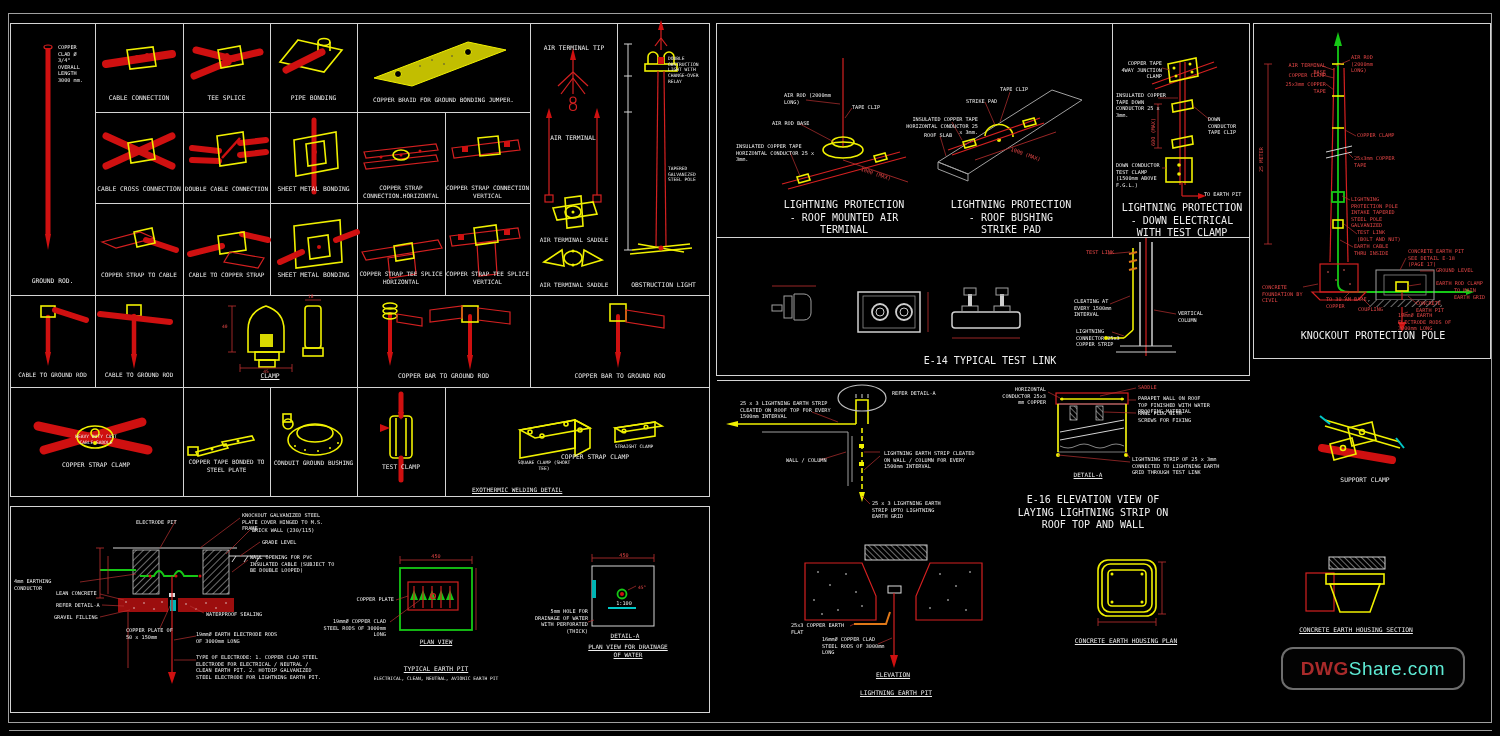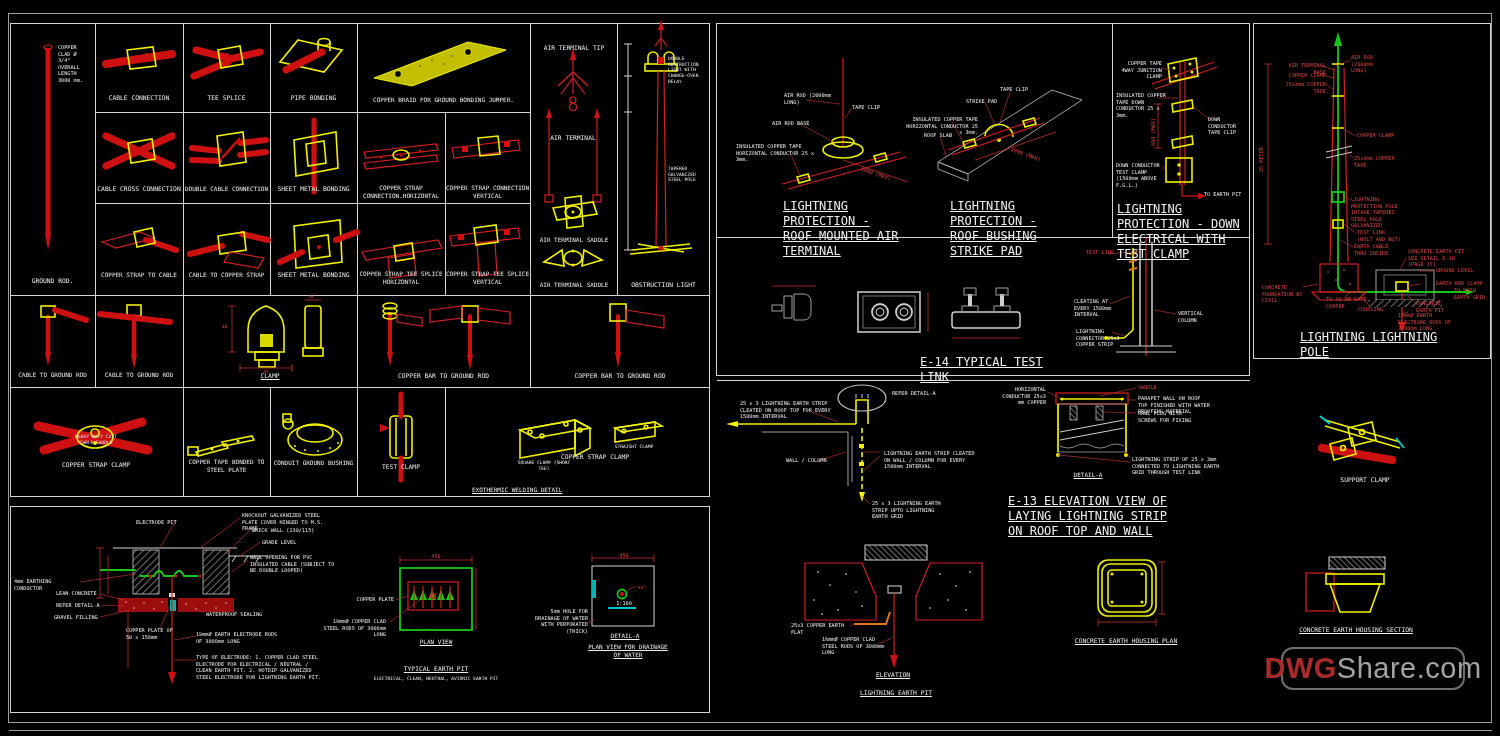--- a/index.html
+++ b/index.html
@@ -6,39 +6,39 @@
   #stage{position:relative;width:1500px;height:736px;background:#000;overflow:hidden;
          font-family:"DejaVu Sans Mono",monospace;}
   #stage svg{position:absolute;left:0;top:0;}
   
   .t{position:absolute;color:#efefef;line-height:1.25;letter-spacing:0;}
   .cl{font-size:6.3px;text-align:center;}
   .an{font-size:5.2px;}
   .sm{font-size:4.6px;}
   .anr{color:#e04545;}
   .ut{text-decoration:underline;}
-  .tt{font-size:12px;text-align:left;text-decoration:underline;}
+  .tt{font-size:10px;text-align:center;}
   .rot90{transform:rotate(-90deg);transform-origin:0 0;}
   
   .w{stroke:#d4d4d4;fill:none;stroke-width:1;}
   .wl{stroke:#9f9f9f;fill:none;stroke-width:1;}
   .r{stroke:#d42020;fill:none;stroke-width:1.2;}
   .rod{stroke:#cf1010;fill:none;stroke-linecap:round;}
   .y{stroke:#f0f000;fill:none;stroke-width:1.6;}
   .g{stroke:#16c816;fill:none;stroke-width:1.8;}
   .c{stroke:#00c8c8;fill:none;stroke-width:2;}
   .rf{fill:#cf1010;stroke:none;}
   .yf{fill:#f0f000;stroke:none;}
   .lead{stroke:#b83030;stroke-width:.7;fill:none;}
   .dim{stroke:#c03030;stroke-width:.8;fill:none;}
   #logo{position:absolute;left:1281px;top:647px;width:180px;height:39px;border:2px solid #6e6e6e;
         border-radius:12px;display:flex;align-items:center;justify-content:center;
-        font-family:"Liberation Sans",sans-serif;font-size:29px;letter-spacing:.5px;background:#030303;}
+        font-family:"Liberation Sans",sans-serif;font-size:19px;letter-spacing:.5px;background:#030303;}
   #logo .dwg{color:#a82a2a;font-weight:bold;}
-  #logo .rest{color:#a3a3a3;}
+  #logo .rest{color:#5eead4;}
 </style>
 </head>
 <body>
 
 <div id="stage">
 
 <svg width="1500" height="736" viewBox="0 0 1500 736" shape-rendering="geometricPrecision">
   <defs>
     <pattern id="h1" width="5" height="5" patternUnits="userSpaceOnUse" patternTransform="rotate(45)">
       <rect width="5" height="5" fill="#000"></rect>
@@ -744,21 +744,21 @@
 <div class="t an anr" style="left:1012px;top:146px;width:42px;transform:rotate(20deg);transform-origin:0 0">1000 (MAX)</div>
 
 <div class="t tt" style="left:1117px;top:202px;width:130px">LIGHTNING PROTECTION - DOWN ELECTRICAL WITH TEST CLAMP</div>
 <div class="t an" style="left:1118px;top:60px;width:44px;text-align:right">COPPER TAPE 4WAY JUNCTION CLAMP</div>
 <div class="t an" style="left:1116px;top:92px;width:56px">INSULATED COPPER TAPE DOWN CONDUCTOR 25 x 3mm.</div>
 <div class="t an" style="left:1208px;top:116px;width:40px">DOWN CONDUCTOR TAPE CLIP</div>
 <div class="t an" style="left:1116px;top:162px;width:50px">DOWN CONDUCTOR TEST CLAMP (1500mm ABOVE F.G.L.)</div>
 <div class="t an" style="left:1204px;top:191px;width:44px">TO EARTH PIT</div>
 <div class="t an anr rot90" style="left:1150px;top:146px;width:40px">600 (MAX)</div>
 
-<div class="t tt" style="left:1300px;top:330px;width:146px">LIGHTNING LIGHTNING POLE</div>
+<div class="t tt" style="left:1300px;top:330px;width:146px">KNOCKOUT PROTECTION POLE</div>
 <div class="t an anr" style="left:1351px;top:54px;width:40px">AIR ROD (2000mm LONG)</div>
 <div class="t an anr" style="left:1282px;top:62px;width:44px;text-align:right">AIR TERMINAL BASE</div>
 <div class="t an anr" style="left:1288px;top:72px;width:38px;text-align:right">COPPER CLAMP</div>
 <div class="t an anr" style="left:1280px;top:81px;width:46px;text-align:right">25x3mm COPPER TAPE</div>
 <div class="t an anr" style="left:1357px;top:132px;width:38px">COPPER CLAMP</div>
 <div class="t an anr" style="left:1354px;top:155px;width:48px">25x3mm COPPER TAPE</div>
 <div class="t an anr rot90" style="left:1258px;top:172px;width:44px">25 METER</div>
 <div class="t an anr" style="left:1351px;top:196px;width:58px">LIGHTNING PROTECTION POLE INTAKE TAPERED STEEL POLE GALVANIZED</div>
 <div class="t an anr" style="left:1357px;top:229px;width:46px">TEST LINK (BOLT AND NUT)</div>
 <div class="t an anr" style="left:1354px;top:243px;width:46px">EARTH CABLE THRU INSIDE</div>
@@ -776,21 +776,21 @@
 <div class="t an anr" style="left:1086px;top:249px;width:36px">TEST LINK</div>
 <div class="t an" style="left:1074px;top:298px;width:48px">CLEATING AT EVERY 1500mm INTERVAL</div>
 <div class="t an" style="left:1076px;top:328px;width:46px">LIGHTNING CONNECTOR 25x3 COPPER STRIP</div>
 <div class="t an" style="left:1178px;top:310px;width:38px">VERTICAL COLUMN</div>
 
 <div class="t an" style="left:740px;top:400px;width:92px">25 x 3 LIGHTNING EARTH STRIP CLEATED ON ROOF TOP FOR EVERY 1500mm INTERVAL</div>
 <div class="t an" style="left:892px;top:390px;width:52px">REFER DETAIL-A</div>
 <div class="t an" style="left:786px;top:457px;width:42px">WALL / COLUMN</div>
 <div class="t an" style="left:884px;top:450px;width:96px">LIGHTNING EARTH STRIP CLEATED ON WALL / COLUMN FOR EVERY 1500mm INTERVAL</div>
 <div class="t an" style="left:872px;top:500px;width:80px">25 x 3 LIGHTNING EARTH STRIP UPTO LIGHTNING EARTH GRID</div>
-<div class="t tt" style="left:1008px;top:494px;width:170px">E-13 ELEVATION VIEW OF LAYING LIGHTNING STRIP ON ROOF TOP AND WALL</div>
+<div class="t tt" style="left:1008px;top:494px;width:170px">E-16 ELEVATION VIEW OF LAYING LIGHTNING STRIP ON ROOF TOP AND WALL</div>
 
 <div class="t an" style="left:996px;top:386px;width:50px;text-align:right">HORIZONTAL CONDUCTOR 25x3 mm COPPER</div>
 <div class="t an anr" style="left:1138px;top:384px;width:32px">SADDLE</div>
 <div class="t an" style="left:1138px;top:395px;width:74px">PARAPET WALL ON ROOF TOP FINISHED WITH WATER PROOFING MATERIAL</div>
 <div class="t an" style="left:1138px;top:410px;width:56px">RAWL PLUG WITH SCREWS FOR FIXING</div>
 <div class="t an" style="left:1132px;top:456px;width:94px">LIGHTNING STRIP OF 25 x 3mm CONNECTED TO LIGHTNING EARTH GRID THROUGH TEST LINK</div>
 <div class="t an ut" style="left:1062px;top:471px;width:52px;text-align:center;font-size:6px">DETAIL-A</div>
 
 <div class="t an" style="left:1328px;top:476px;width:74px;text-align:center;font-size:6.3px">SUPPORT CLAMP</div>
 

